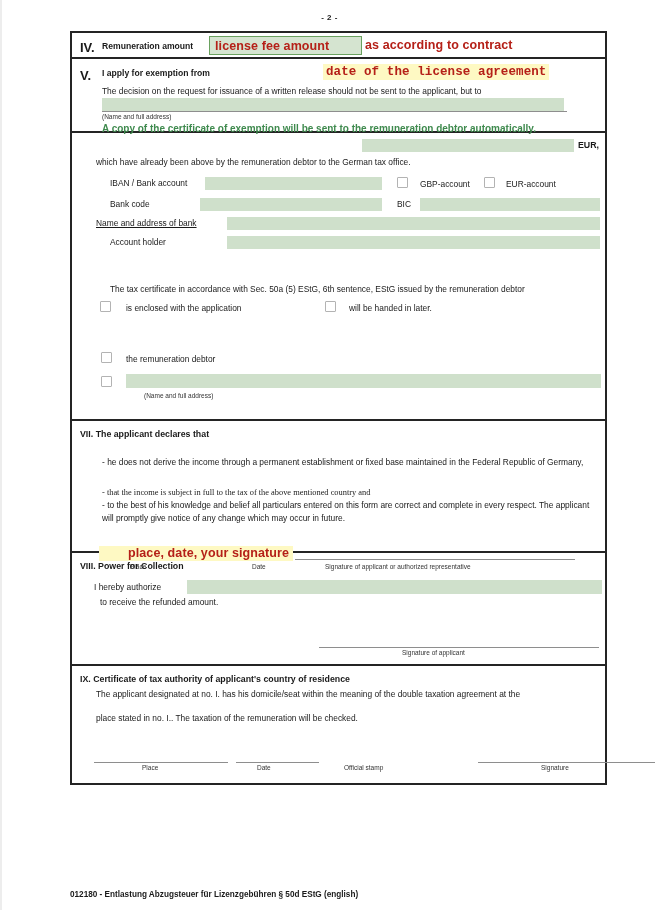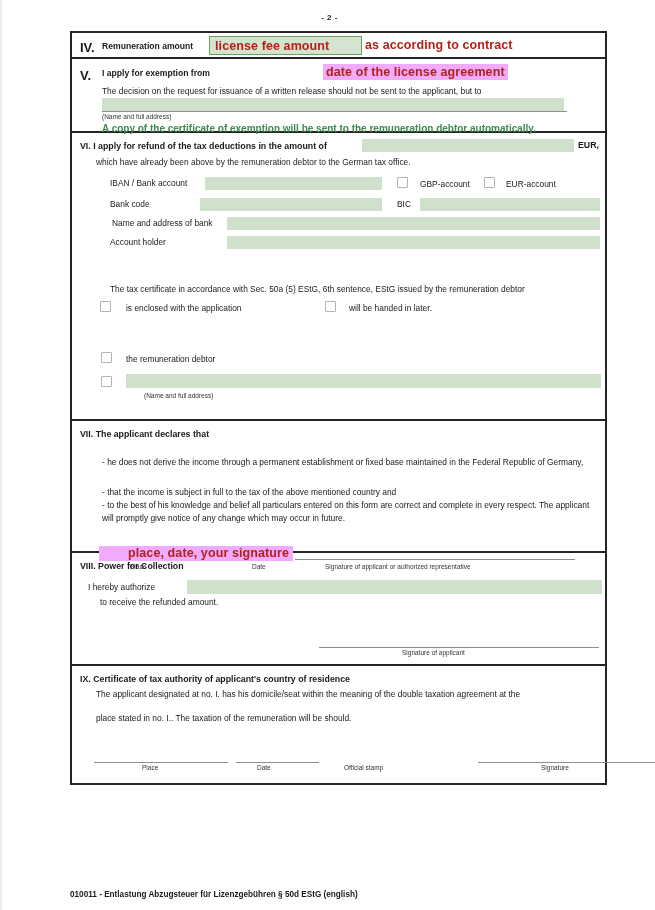--- a/index.html
+++ b/index.html
@@ -69,21 +69,22 @@
     color: #3f8a4e;
   }
   .red-ann {
     color: #b52018;
     font-weight: bold;
     font-size: 12.5px;
     letter-spacing: .1px;
     white-space: nowrap;
   }
   .hl {
-    background: #f0abfc;
+    background: #fef9c3;
+    font-family: Liberation Mono, monospace;
   }
   .fld {
     background: #cfe0cb;
     display: inline-block;
     vertical-align: middle;
     height: 12px;
   }
   .fld-bordered {
     background: #d5e4d0;
     border: 1px solid #6aa15f;
@@ -141,54 +142,54 @@
   #sect-vi .r-iban-l { position: absolute; left: 38px; top: 45px; }
   #sect-vi .r-iban-f { position: absolute; left: 133px; top: 44px; width: 177px; height: 13px; }
   #sect-vi .cb-gbp { position: absolute; left: 325px; top: 44px; }
   #sect-vi .cb-gbp-l { position: absolute; left: 348px; top: 46px; }
   #sect-vi .cb-eur { position: absolute; left: 412px; top: 44px; }
   #sect-vi .cb-eur-l { position: absolute; left: 434px; top: 46px; }
   #sect-vi .r-bc-l { position: absolute; left: 38px; top: 66px; }
   #sect-vi .r-bc-f { position: absolute; left: 128px; top: 65px; width: 182px; height: 13px; }
   #sect-vi .r-bic-l { position: absolute; left: 325px; top: 66px; text-align: center; }
   #sect-vi .r-bic-f { position: absolute; left: 348px; top: 65px; width: 180px; height: 13px; }
-  #sect-vi .r-nb-l { position: absolute; left: 40px; top: 85px; }
+  #sect-vi .r-nb-l { position: absolute; left: 24px; top: 85px; text-decoration: underline; }
   #sect-vi .r-nb-f { position: absolute; left: 155px; top: 84px; width: 373px; height: 13px; }
   #sect-vi .r-ah-l { position: absolute; left: 38px; top: 104px; }
   #sect-vi .r-ah-f { position: absolute; left: 155px; top: 103px; width: 373px; height: 13px; }
   #sect-vi .greenwarn { position: absolute; left: 38px; top: 126px; }
   #sect-vi .taxcert { position: absolute; left: 38px; top: 151px; }
   #sect-vi .cb-encl { position: absolute; left: 28px; top: 168px; }
   #sect-vi .cb-encl-l { position: absolute; left: 54px; top: 170px; }
   #sect-vi .cb-later { position: absolute; left: 253px; top: 168px; }
   #sect-vi .cb-later-l { position: absolute; left: 277px; top: 170px; }
   #sect-vi .decis { position: absolute; left: 38px; top: 202px; }
   #sect-vi .cb-rd { position: absolute; left: 29px; top: 219px; }
   #sect-vi .cb-rd-l { position: absolute; left: 54px; top: 221px; }
   #sect-vi .cb-addr { position: absolute; left: 29px; top: 243px; }
   #sect-vi .addr-f { position: absolute; left: 54px; top: 241px; width: 475px; height: 14px; }
   #sect-vi .addr-cap { position: absolute; left: 72px; top: 259px; }
 
   
   #sect-vii { height: 132px; }
   #sect-vii .l1 { position: absolute; left: 8px; top: 8px; font-size: 8.8px; font-weight: bold; }
   #sect-vii .b1 { position: absolute; left: 30px; top: 35px; width: 490px; font-size: 8.4px; line-height: 13px; }
-  #sect-vii .b2 { position: absolute; left: 30px; top: 65px; width: 490px; font-size: 8.4px; line-height: 13px; }
+  #sect-vii .b2 { position: absolute; left: 30px; top: 65px; width: 490px; font-size: 8.4px; line-height: 13px; font-family: Liberation Serif, serif; }
   #sect-vii .b3 { position: absolute; left: 30px; top: 78px; width: 500px; font-size: 8.4px; line-height: 13px; }
   #sect-vii .sig-hl { position: absolute; left: 27px; top: 125px; width: 194px; height: 15px; }
   #sect-vii .sig-ann { position: absolute; left: 56px; top: 125px; }
   #sect-vii .sig-line { position: absolute; left: 223px; top: 138px; width: 280px; }
   #sect-vii .cap-place { position: absolute; left: 58px; top: 142px; }
   #sect-vii .cap-date { position: absolute; left: 180px; top: 142px; }
   #sect-vii .cap-sig { position: absolute; left: 253px; top: 142px; }
 
   
   #sect-viii { height: 113px; }
   #sect-viii .l1 { position: absolute; left: 8px; top: 8px; font-size: 8.8px; font-weight: bold; }
-  #sect-viii .auth { position: absolute; left: 16px; top: 29px; }
+  #sect-viii .auth { position: absolute; left: 22px; top: 29px; }
   #sect-viii .auth-f { position: absolute; left: 115px; top: 27px; width: 415px; height: 14px; }
   #sect-viii .recv { position: absolute; left: 28px; top: 44px; }
   #sect-viii .sig-line { position: absolute; left: 247px; top: 94px; width: 280px; }
   #sect-viii .cap-sig { position: absolute; left: 330px; top: 96px; }
 
   
   #sect-ix { height: 117px; }
   #sect-ix .l1 { position: absolute; left: 8px; top: 8px; font-size: 8.8px; font-weight: bold; }
   #sect-ix .t1 { position: absolute; left: 24px; top: 23px; }
   #sect-ix .t2 { position: absolute; left: 24px; top: 47px; }
@@ -223,21 +224,20 @@
       <span class="vlabel">I apply for exemption from</span>
       <span class="red-ann hl vann">date of the license agreement</span>
       <span class="lbl vtext">The decision on the request for issuance of a written release should not be sent to the applicant, but to</span>
       <span class="fld vfield"></span>
       <span class="sigline vfield-under"></span>
       <span class="tiny vcaption">(Name and full address)</span>
       <span class="green-note vgreen">A copy of the certificate of exemption will be sent to the remuneration debtor automatically.</span>
     </div>
 
     <div class="sect" id="sect-vi">
-      <span class="l1">VI. I apply for refund of the tax deductions in the amount of</span>
       <span class="fld amtfield"></span>
       <span class="eur">EUR,</span>
       <span class="lbl l2">which have already been above by the remuneration debtor to the German tax office.</span>
 
       <span class="lbl r-iban-l">IBAN / Bank account</span>
       <span class="fld r-iban-f"></span>
       <span class="cbx cb-gbp"></span>
       <span class="lbl cb-gbp-l">GBP-account</span>
       <span class="cbx cb-eur"></span>
       <span class="lbl cb-eur-l">EUR-account</span>
@@ -296,27 +296,27 @@
       <span class="lbl auth">I hereby authorize</span>
       <span class="fld auth-f"></span>
       <span class="lbl recv">to receive the refunded amount.</span>
       <span class="sigline sig-line"></span>
       <span class="tiny cap-sig">Signature of applicant</span>
     </div>
 
     <div class="sect last" id="sect-ix">
       <span class="l1">IX. Certificate of tax authority of applicant's country of residence</span>
       <span class="lbl t1">The applicant designated at no. I. has his domicile/seat within the meaning of the double taxation agreement at the</span>
-      <span class="lbl t2">place stated in no. I.. The taxation of the remuneration will be should.</span>
+      <span class="lbl t2">place stated in no. I.. The taxation of the remuneration will be checked.</span>
       <span class="sigline ln-place"></span>
       <span class="sigline ln-date"></span>
       <span class="sigline ln-sig"></span>
       <span class="tiny cap-place">Place</span>
       <span class="tiny cap-date">Date</span>
       <span class="tiny cap-stamp">Official stamp</span>
       <span class="tiny cap-sig">Signature</span>
     </div>
 
   </div>
 
-  <div class="footer-code">010011 - Entlastung Abzugsteuer für Lizenzgebühren § 50d EStG (english)</div>
+  <div class="footer-code">012180 - Entlastung Abzugsteuer für Lizenzgebühren § 50d EStG (english)</div>
 
 </div>
 
 </body></html>

